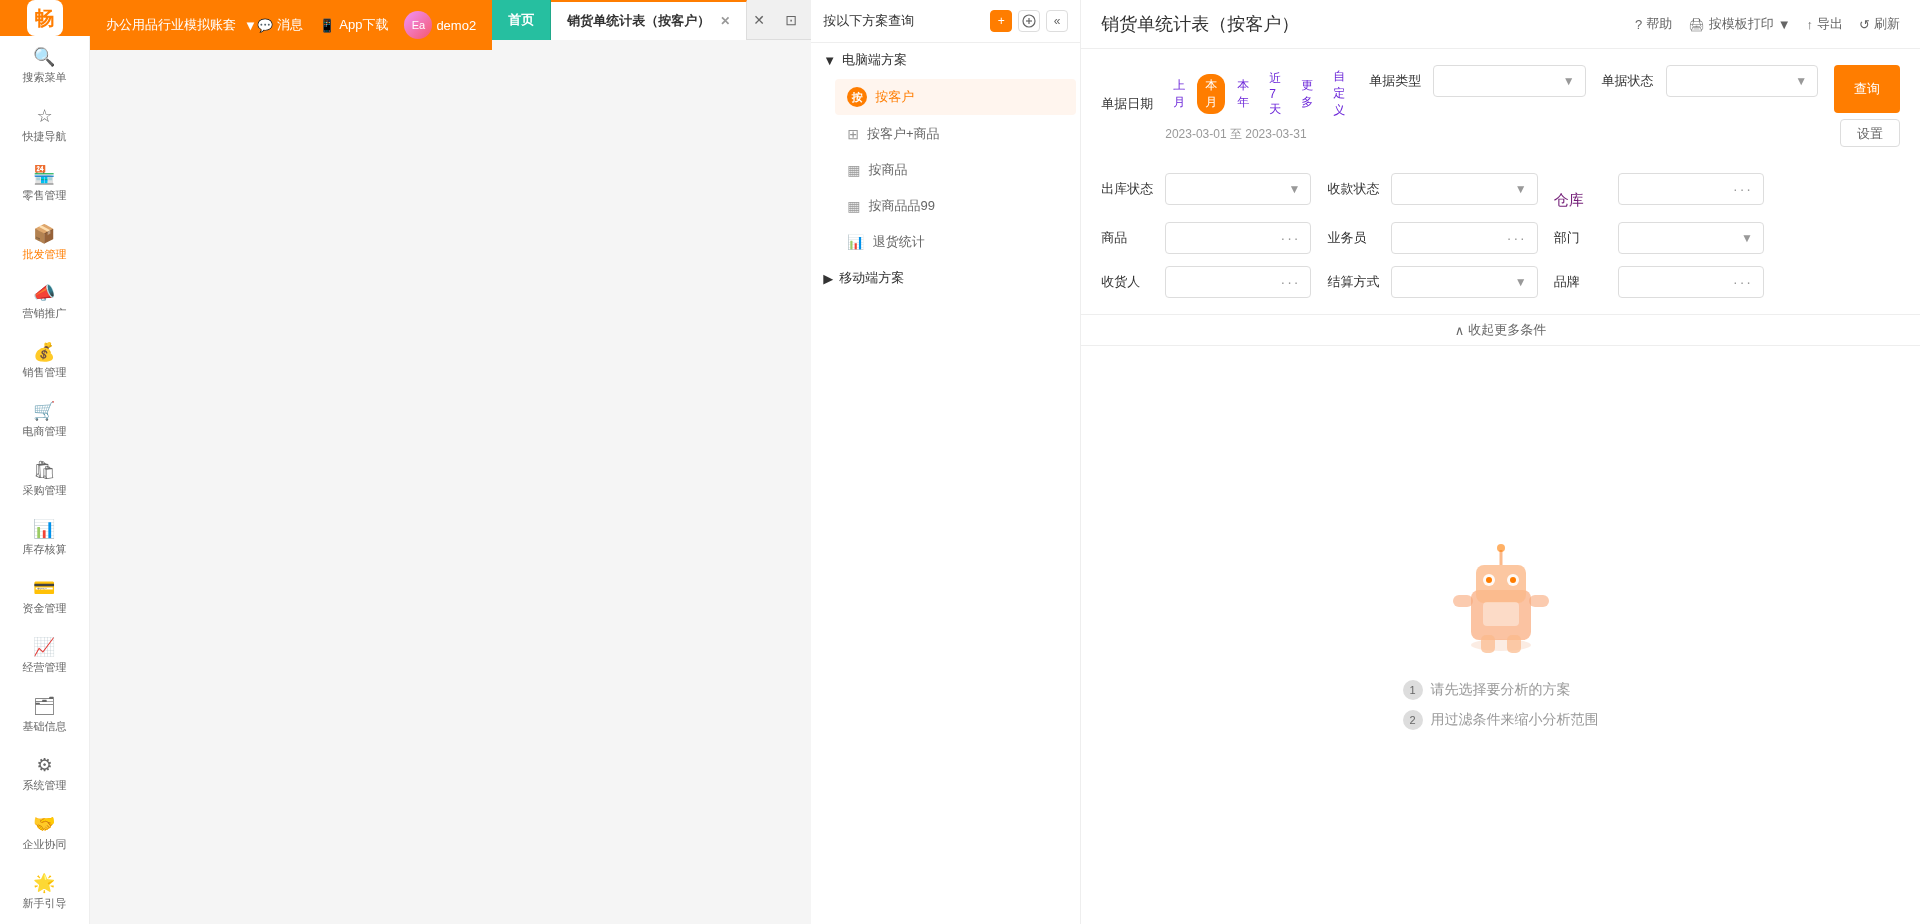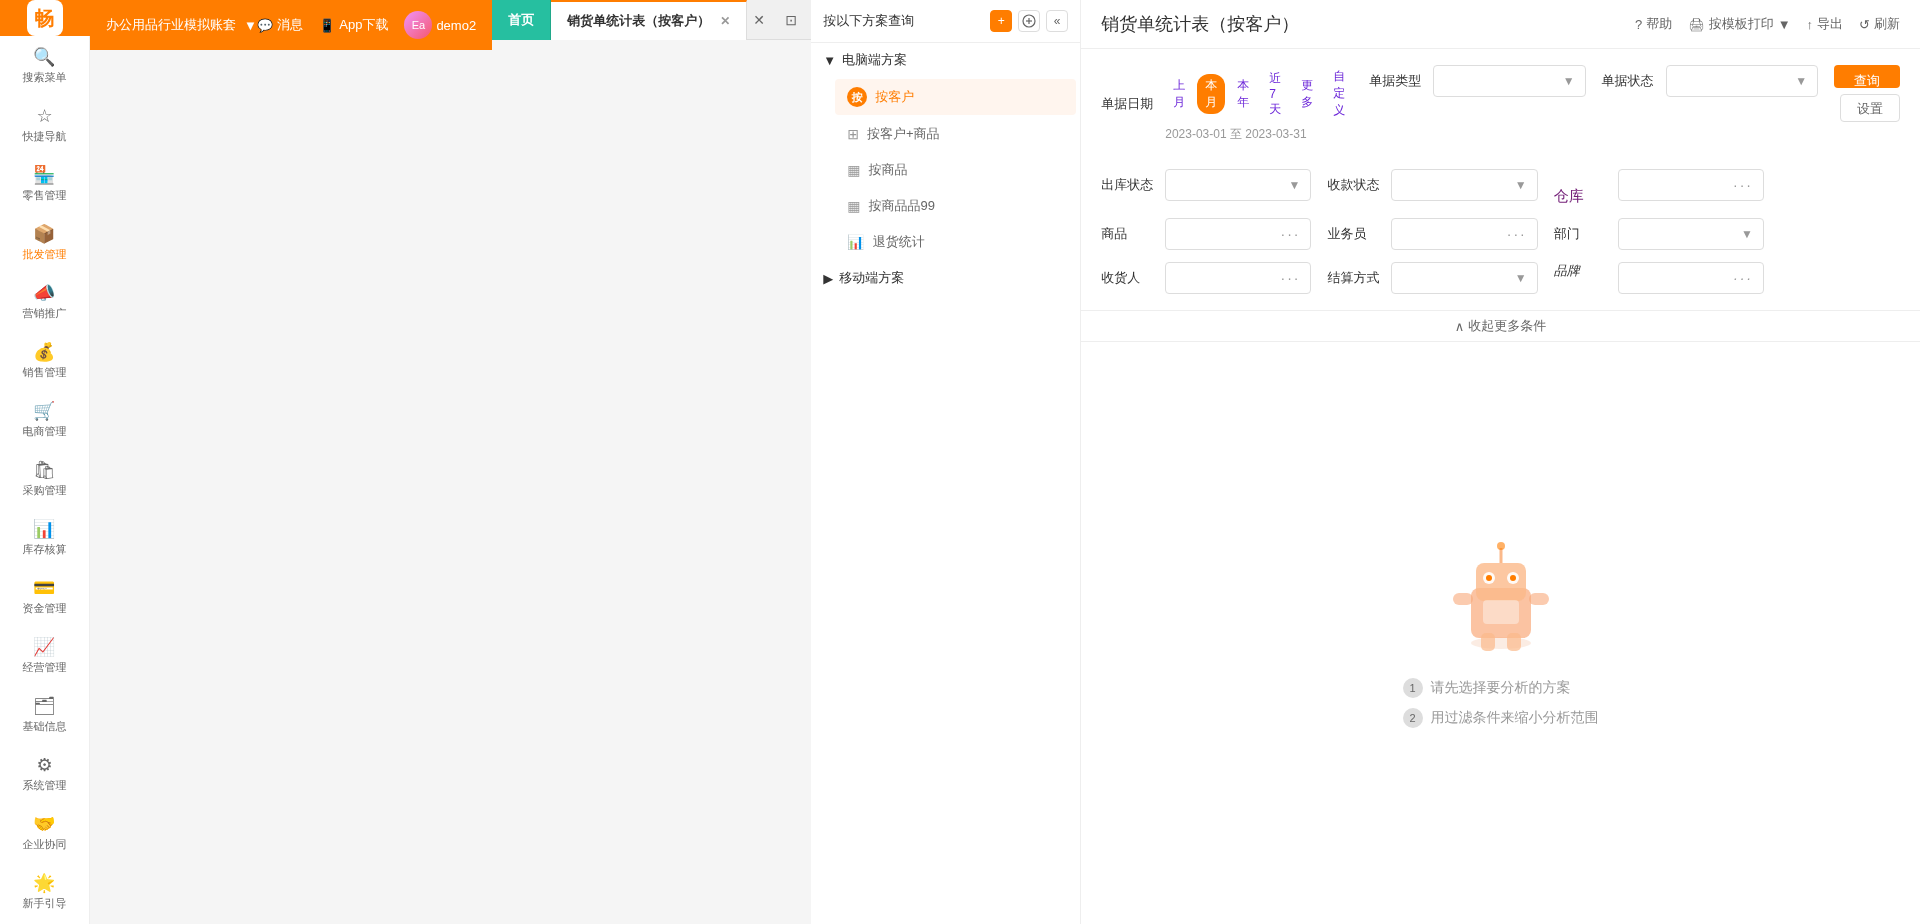--- a/index.html
+++ b/index.html
@@ -65,21 +65,21 @@
     .filter-area { background: #fff; padding: 16px 20px; border-bottom: 1px solid #eee; }
     .filter-control { flex: 1; border: 1px solid #ddd; border-radius: 4px; height: 32px; display: flex; align-items: center; padding: 0 10px; cursor: pointer; background: #fff; position: relative; }
     .filter-control .chevron { margin-left: auto; color: #999; font-size: 12px; }
     .filter-control .dots { margin-left: auto; color: #999; font-size: 14px; letter-spacing: 2px; }
     .filter-control-text { font-size: 13px; color: #999; }
     .date-tab { padding: 3px 8px; border-radius: 3px; font-size: 12px; cursor: pointer; color: #6d28d9; }
     .date-tab.active { background: #ff7d00; color: #fff; border-radius: 12px; }
 
     
     .filter-actions { display: flex; flex-direction: column; gap: 6px; align-items: flex-end; justify-content: center; }
-    .btn-query { background: #ff7d00; color: #fff; border: none; border-radius: 4px; padding: 7px 20px; font-size: 13px; cursor: pointer; height: 23px; white-space: nowrap; }
+    .btn-query { background: #ff7d00; color: #fff; border: none; border-radius: 4px; padding: 7px 20px; font-size: 13px; cursor: pointer; height: 48px; white-space: nowrap; }
     .btn-setting { background: #fff; color: #666; border: 1px solid #ddd; border-radius: 4px; padding: 5px 16px; font-size: 13px; cursor: pointer; height: 28px; white-space: nowrap; }
 
     
     .collapse-bar { display: flex; align-items: center; justify-content: center; padding: 6px 0; background: #fff; border-bottom: 1px solid #eee; cursor: pointer; }
     .collapse-btn { display: flex; align-items: center; gap: 4px; font-size: 13px; color: #666; }
 
     
     .empty-state { flex: 1; display: flex; flex-direction: column; align-items: center; justify-content: center; background: #fff; }
     .empty-icon { width: 120px; height: 120px; margin-bottom: 20px; }
     .empty-hints { display: flex; flex-direction: column; gap: 10px; }
@@ -376,21 +376,21 @@
               <span class="dots">···</span>
             </div>
           </div>
           <div style="flex:1;display:flex;align-items:center;gap:8px;">
             <span style="font-size:13px;color:#333;white-space:nowrap;min-width:56px;">结算方式</span>
             <div class="filter-control" style="flex:1;">
               <span class="filter-control-text"></span>
               <span class="chevron">▼</span>
             </div>
           </div>
-          <div style="flex:1;display:flex;gap:8px;font-style:italic;">
+          <div style="flex:1;display:flex;align-items:center;gap:8px;">
             <span style="font-size:13px;color:#333;white-space:nowrap;min-width:56px;">品牌</span>
             <div class="filter-control" style="flex:1;">
               <span class="filter-control-text"></span>
               <span class="dots">···</span>
             </div>
           </div>
           <div style="width:120px;"></div>
         </div>
       </div>
 

